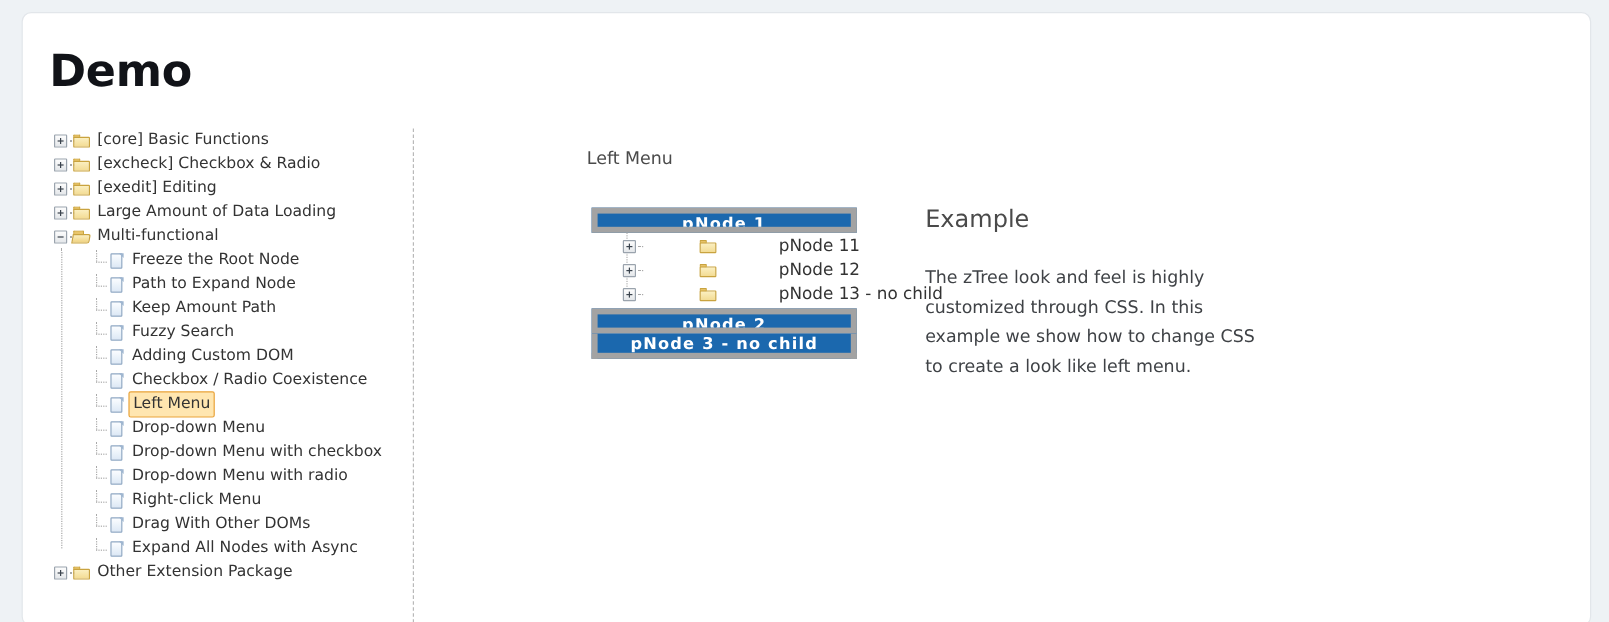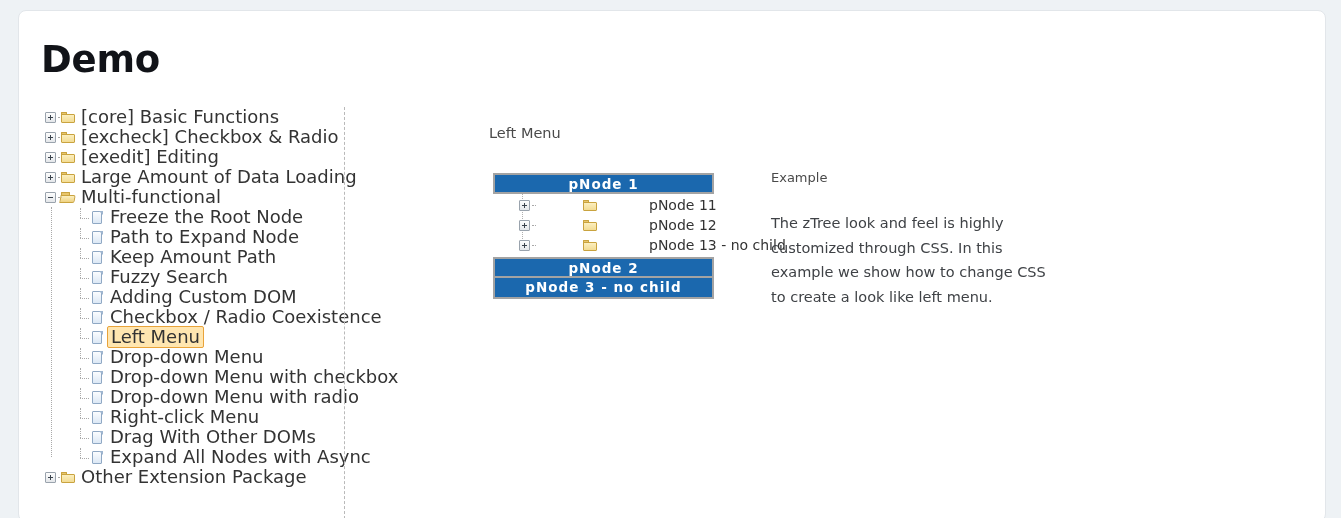--- a/index.html
+++ b/index.html
@@ -41,21 +41,21 @@
     border-left: 1px dashed #b9b9b9;
   }
   .tnode {
     position: relative;
     height: 20px;
     display: flex;
     align-items: center;
     white-space: nowrap;
   }
   .tnode-label {
-    font-size: 18px;
+    font-size: 13px;
     color: #333333;
     line-height: 20px;
     padding: 0 2px;
   }
   .tnode-label.selected {
     background: #FFE6B0;
     border: 1px solid #E9A33A;
     border-radius: 2px;
     color: #333;
     padding: 0 3px;
@@ -151,21 +151,21 @@
     color: #4a4a4a;
   }
   .blue-menu {
     position: absolute;
     left: 474px; top: 162px;
     width: 221px;
   }
   .pbar {
     height: 21px;
     background: #1B68AE;
-    border: 2px solid #a3a3a3;
+    border: 5px solid #a3a3a3;
     color: #ffffff;
     font-size: 13.5px;
     font-weight: bold;
     text-align: center;
     line-height: 19px;
     letter-spacing: 1px;
     white-space: nowrap;
     overflow: hidden;
   }
   .pbar + .pbar { border-top: none; }
@@ -190,21 +190,21 @@
     white-space: nowrap;
   }
 
   
   .right-col {
     position: absolute;
     left: 752px; top: 159px;
     width: 290px;
   }
   .right-head {
-    font-size: 13px;
+    font-size: 20px;
     color: #4a4a4a;
     margin-bottom: 26px;
   }
   .right-body {
     font-size: 14.5px;
     color: #3f4246;
     line-height: 24.5px;
   }
 </style>
 </head>

